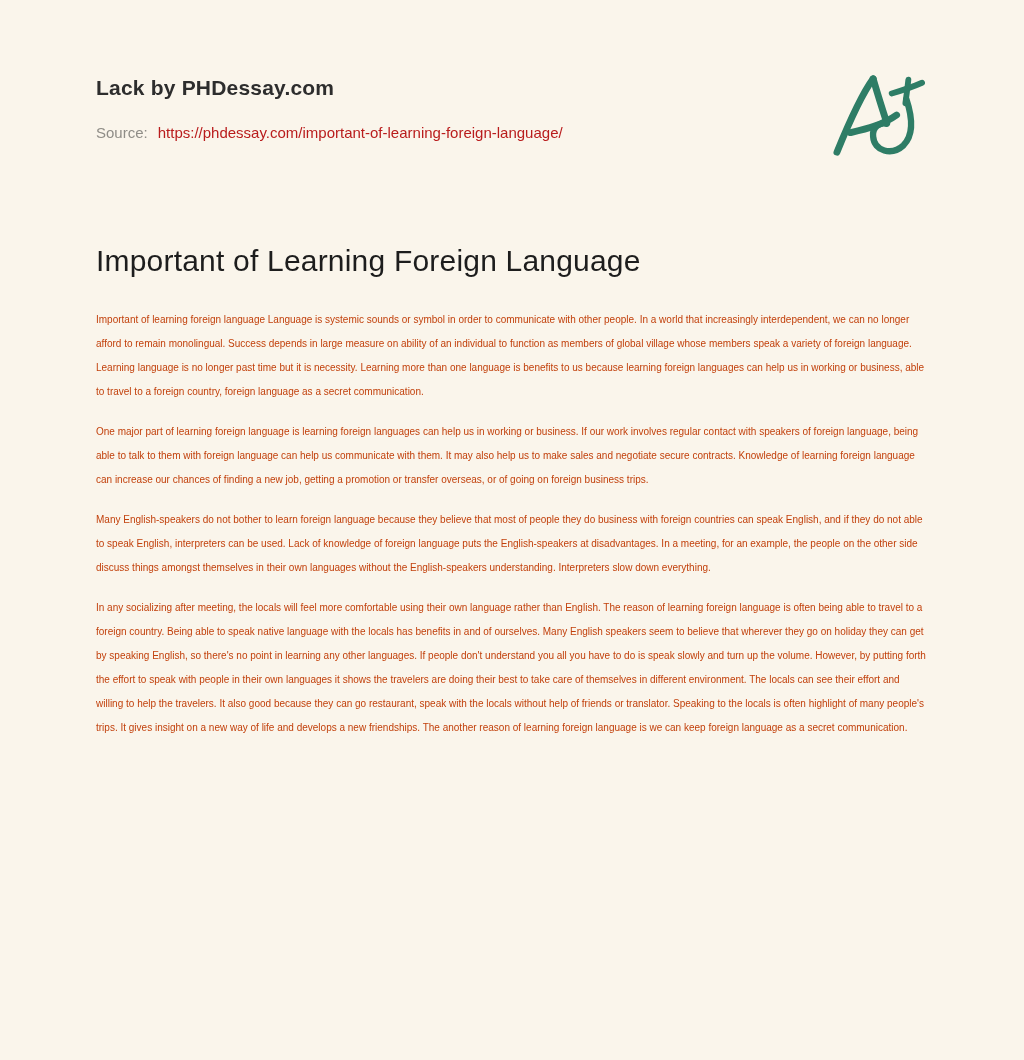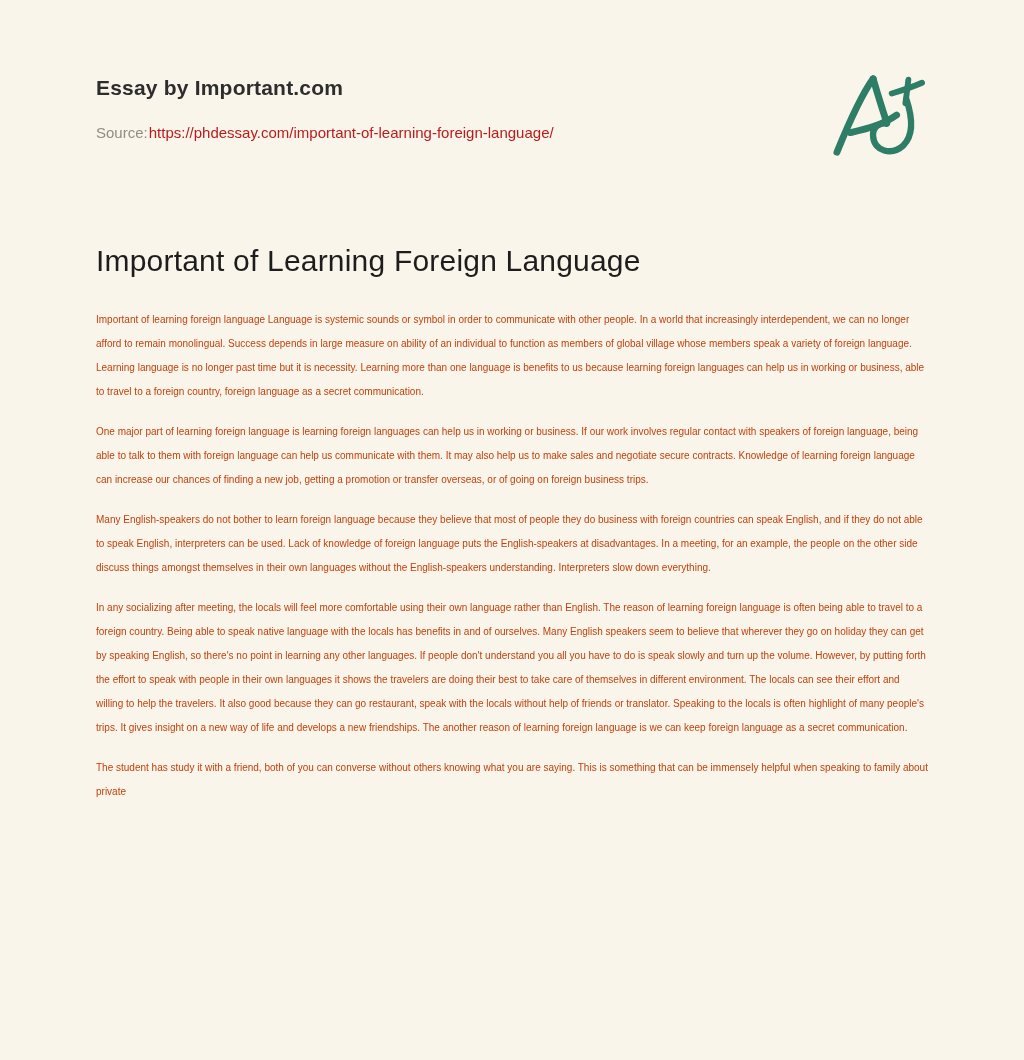--- a/index.html
+++ b/index.html
@@ -28,21 +28,21 @@
     color: #2d2d2d;
     letter-spacing: 0.2px;
   }
   .source-row {
     margin-top: 24px;
     font-size: 15px;
     white-space: nowrap;
   }
   .source-label {
     color: #8f8d87;
-    margin-right: 1px;
+    margin-right: 10px;
     text-align: center;
   }
   .source-link {
     color: #b91c1c;
     text-decoration: none;
     cursor: pointer;
   }
   .logo {
     flex: 0 0 auto;
     margin-top: -6px;
@@ -67,21 +67,21 @@
     color: #c2410c;
   }
 </style>
 </head>
 <body>
 
 <div class="page">
 
   <div class="header">
     <div class="header-left">
-      <div class="byline">Essay by Important.com</div>
+      <div class="byline">Lack by PHDessay.com</div>
       <div class="source-row">
         <span class="source-label">Source:</span><a class="source-link" href="#" title="https://phdessay.com/important-of-learning-foreign-language/"><span>https://phdessay.com/important-of-learning-foreign-language/</span></a>
       </div>
     </div>
 
     <div class="logo">
       <svg viewBox="0 0 100 92" fill="none" stroke="#2e7d66" stroke-linecap="round" stroke-linejoin="round">
         <path d="M7,84 C16,62 30,28 44,9" stroke-width="7"></path>
         <path d="M44,9 C49,26 54,42 58,54" stroke-width="7"></path>
         <path d="M21,64 C38,60 54,56 68,46" stroke-width="7"></path>
@@ -92,16 +92,15 @@
     </div>
   </div>
 
   <h1 class="title">Important of Learning Foreign Language</h1>
 
   <div class="essay-body">
     <p>Important of learning foreign language Language is systemic sounds or symbol in order to communicate with other people. In a world that increasingly interdependent, we can no longer afford to remain monolingual. Success depends in large measure on ability of an individual to function as members of global village whose members speak a variety of foreign language. Learning language is no longer past time but it is necessity. Learning more than one language is benefits to us because learning foreign languages can help us in working or business, able to travel to a foreign country, foreign language as a secret communication.</p>
     <p>One major part of learning foreign language is learning foreign languages can help us in working or business. If our work involves regular contact with speakers of foreign language, being able to talk to them with foreign language can help us communicate with them. It may also help us to make sales and negotiate secure contracts. Knowledge of learning foreign language can increase our chances of finding a new job, getting a promotion or transfer overseas, or of going on foreign business trips.</p>
     <p>Many English-speakers do not bother to learn foreign language because they believe that most of people they do business with foreign countries can speak English, and if they do not able to speak English, interpreters can be used. Lack of knowledge of foreign language puts the English-speakers at disadvantages. In a meeting, for an example, the people on the other side discuss things amongst themselves in their own languages without the English-speakers understanding. Interpreters slow down everything.</p>
     <p>In any socializing after meeting, the locals will feel more comfortable using their own language rather than English. The reason of learning foreign language is often being able to travel to a foreign country. Being able to speak native language with the locals has benefits in and of ourselves. Many English speakers seem to believe that wherever they go on holiday they can get by speaking English, so there's no point in learning any other languages. If people don't understand you all you have to do is speak slowly and turn up the volume. However, by putting forth the effort to speak with people in their own languages it shows the travelers are doing their best to take care of themselves in different environment. The locals can see their effort and willing to help the travelers. It also good because they can go restaurant, speak with the locals without help of friends or translator. Speaking to the locals is often highlight of many people's trips. It gives insight on a new way of life and develops a new friendships. The another reason of learning foreign language is we can keep foreign language as a secret communication.</p>
-    <p>The student has study it with a friend, both of you can converse without others knowing what you are saying. This is something that can be immensely helpful when speaking to family about private</p>
   </div>
 
 </div>
 
 </body></html>

